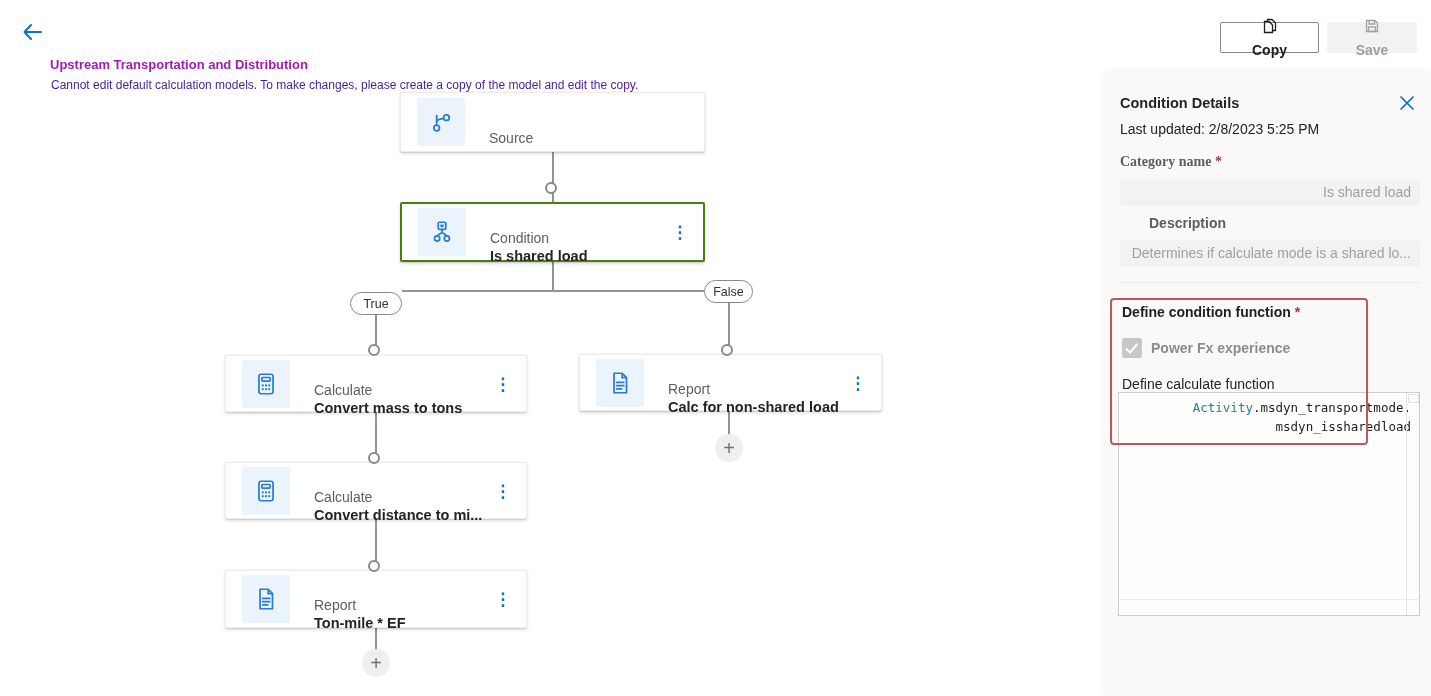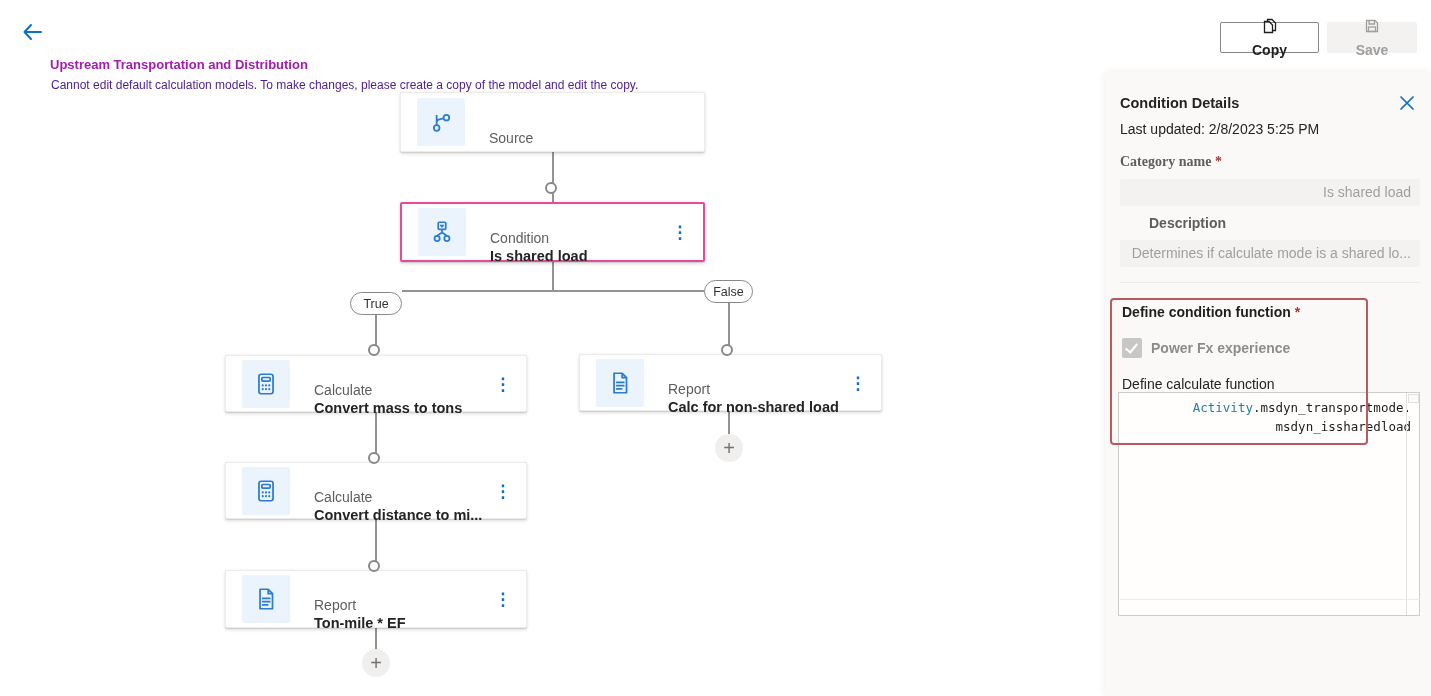--- a/index.html
+++ b/index.html
@@ -29,21 +29,21 @@
   .connector { position:absolute; width:12px; height:12px; border:2px solid #8a8886; border-radius:50%; background:#fff; z-index:3; }
   .plus-btn { position:absolute; width:28px; height:28px; border-radius:50%; background:#f0efed; color:#6b6a68;
               display:flex; align-items:center; justify-content:center; z-index:3; cursor:pointer; }
   .plus-btn::before { content:"+"; font-size:20px; font-weight:400; line-height:1; color:#757370; }
   .pill { position:absolute; height:23px; border:1px solid #8a8886; border-radius:12px; background:#fff;
           font-size:12.5px; color:#323130; display:flex; align-items:center; justify-content:center; z-index:3; }
 
   .node { position:absolute; background:#fff; border:1px solid #ececea; border-radius:2px;
           box-shadow:0 1.6px 3.6px rgba(0,0,0,0.13), 0 0.3px 0.9px rgba(0,0,0,0.10);
           display:flex; align-items:center; padding:0 12px 0 16px; z-index:2; cursor:pointer; }
-  .node.selected { border:2px solid #ec4899; }
+  .node.selected { border:2px solid #4d7c0f; }
   .icon-box { width:48px; height:48px; background:#ebf3fc; border-radius:2px; flex:none;
               display:flex; align-items:center; justify-content:center; color:#2b7cd3; }
   .node-texts { margin-left:24px; flex:1; min-width:0; }
   .node-type { font-size:14px; color:#605e5c; line-height:16px;margin-top:32px; }
   .node-title { font-size:14.5px; font-weight:700; color:#242424; line-height:20px; white-space:nowrap; }
   .kebab { width:22px; height:30px; flex:none; position:relative; cursor:pointer; }
   .kebab::before { content:"⋮"; position:absolute; left:50%; top:50%; transform:translate(-50%,-50%);
                    color:#0b6fcb; font-size:17px; font-weight:700; letter-spacing:0; }
 
   

